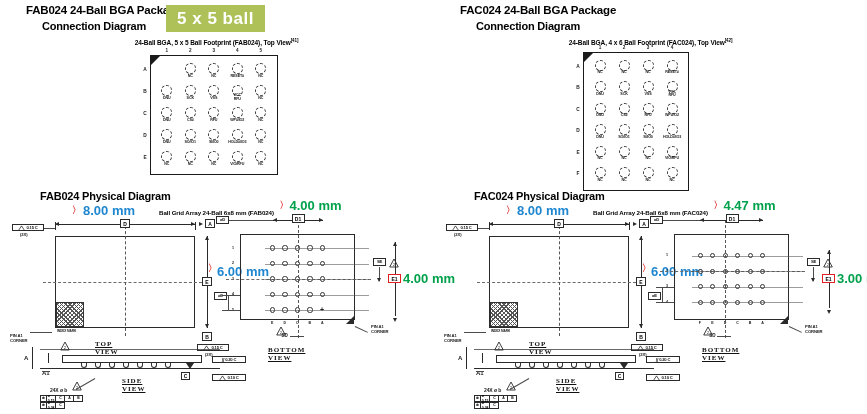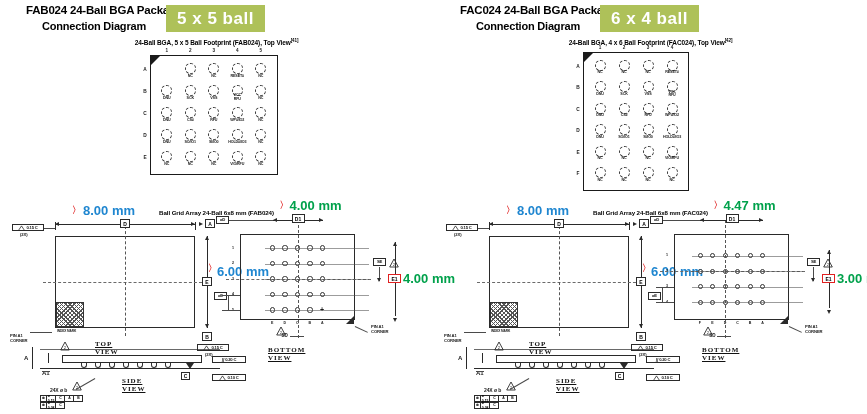--- a/index.html
+++ b/index.html
@@ -225,20 +225,21 @@
       <div class="ball" style="left:184.75px;top:151px;width:11px;height:11px;"></div>
       <div class="ball-lbl" style="left:178.5px;top:161.5px;width:23.5px;">NC</div>
       <div class="ball" style="left:208.25px;top:151px;width:11px;height:11px;"></div>
       <div class="ball-lbl" style="left:202px;top:161.5px;width:23.5px;">NC</div>
       <div class="ball" style="left:231.75px;top:151px;width:11px;height:11px;"></div>
       <div class="ball-lbl" style="left:225.5px;top:161.5px;width:23.5px;">VIO/RFU</div>
       <div class="ball" style="left:255.25px;top:151px;width:11px;height:11px;"></div>
       <div class="ball-lbl" style="left:249px;top:161.5px;width:23.5px;">NC</div>
     </div>
 
+  <div class="phys-title">FAB024 Physical Diagram</div>
   <div class="bga-cap">Ball Grid Array 24-Ball 6x8 mm (FAB024)</div>
 
   <div class="fp-wrap" id="phys0" style="left:0;top:0;">
       <div class="rect" style="left:55px;top:236px;width:140px;height:92px;"></div>
       <div class="hatch" style="left:56px;top:302px;width:28px;height:25px;"></div>
       <div class="dashdot" style="left:43px;top:282px;width:164px;"></div>
       <div class="dashvln" style="left:125px;top:226px;height:110px;"></div>
       <div class="ln hln" style="left:55px;top:224px;width:140px;"></div>
       <div class="arrowhd ah-l" style="left:55px;top:221.5px;"></div>
       <div class="arrowhd ah-r" style="left:191px;top:221.5px;"></div>
@@ -392,21 +393,20 @@
         </svg>0.10 C</div>
       <div class="arrowhd ah-d" style="left:186px;top:363px;border-top-width:6px;border-left-width:4px;border-right-width:4px;"></div>
       <div class="datum" style="left:181px;top:372px;width:9px;height:8px;">C</div>
     </div>
 </div>
 
 <div class="panel right">
 
   <div class="pkg-title">FAC024 24-Ball BGA Package</div>
   <div class="pkg-sub">Connection Diagram</div>
-  <div class="ball-badge">6 x 4 ball</div>
 
   <div class="foot-cap">
     <span>24-Ball BGA, 4 x 6 Ball Footprint (FAC024), Top View</span><sup>[42]</sup>
   </div>
 
   <div class="fp-wrap" id="fp1" style="left:0;top:0;">
       <div class="fp-box" style="left:149px;top:52px;width:106px;height:139px;">
         <div class="fp-corner"></div>
       </div>
       <div class="colhdr" style="left:154px;top:45px;width:24px;">1</div>
@@ -465,20 +465,21 @@
       <div class="ball" style="left:160.5px;top:167.25px;width:11px;height:11px;"></div>
       <div class="ball-lbl" style="left:154px;top:177.75px;width:24px;">NC</div>
       <div class="ball" style="left:184.5px;top:167.25px;width:11px;height:11px;"></div>
       <div class="ball-lbl" style="left:178px;top:177.75px;width:24px;">NC</div>
       <div class="ball" style="left:208.5px;top:167.25px;width:11px;height:11px;"></div>
       <div class="ball-lbl" style="left:202px;top:177.75px;width:24px;">NC</div>
       <div class="ball" style="left:232.5px;top:167.25px;width:11px;height:11px;"></div>
       <div class="ball-lbl" style="left:226px;top:177.75px;width:24px;">NC</div>
     </div>
 
+  <div class="phys-title">FAC024 Physical Diagram</div>
   <div class="bga-cap">Ball Grid Array 24-Ball 6x8 mm (FAC024)</div>
 
   <div class="fp-wrap" id="phys1" style="left:0;top:0;">
       <div class="rect" style="left:55px;top:236px;width:140px;height:92px;"></div>
       <div class="hatch" style="left:56px;top:302px;width:28px;height:25px;"></div>
       <div class="dashdot" style="left:43px;top:282px;width:164px;"></div>
       <div class="dashvln" style="left:125px;top:226px;height:110px;"></div>
       <div class="ln hln" style="left:55px;top:224px;width:140px;"></div>
       <div class="arrowhd ah-l" style="left:55px;top:221.5px;"></div>
       <div class="arrowhd ah-r" style="left:191px;top:221.5px;"></div>

